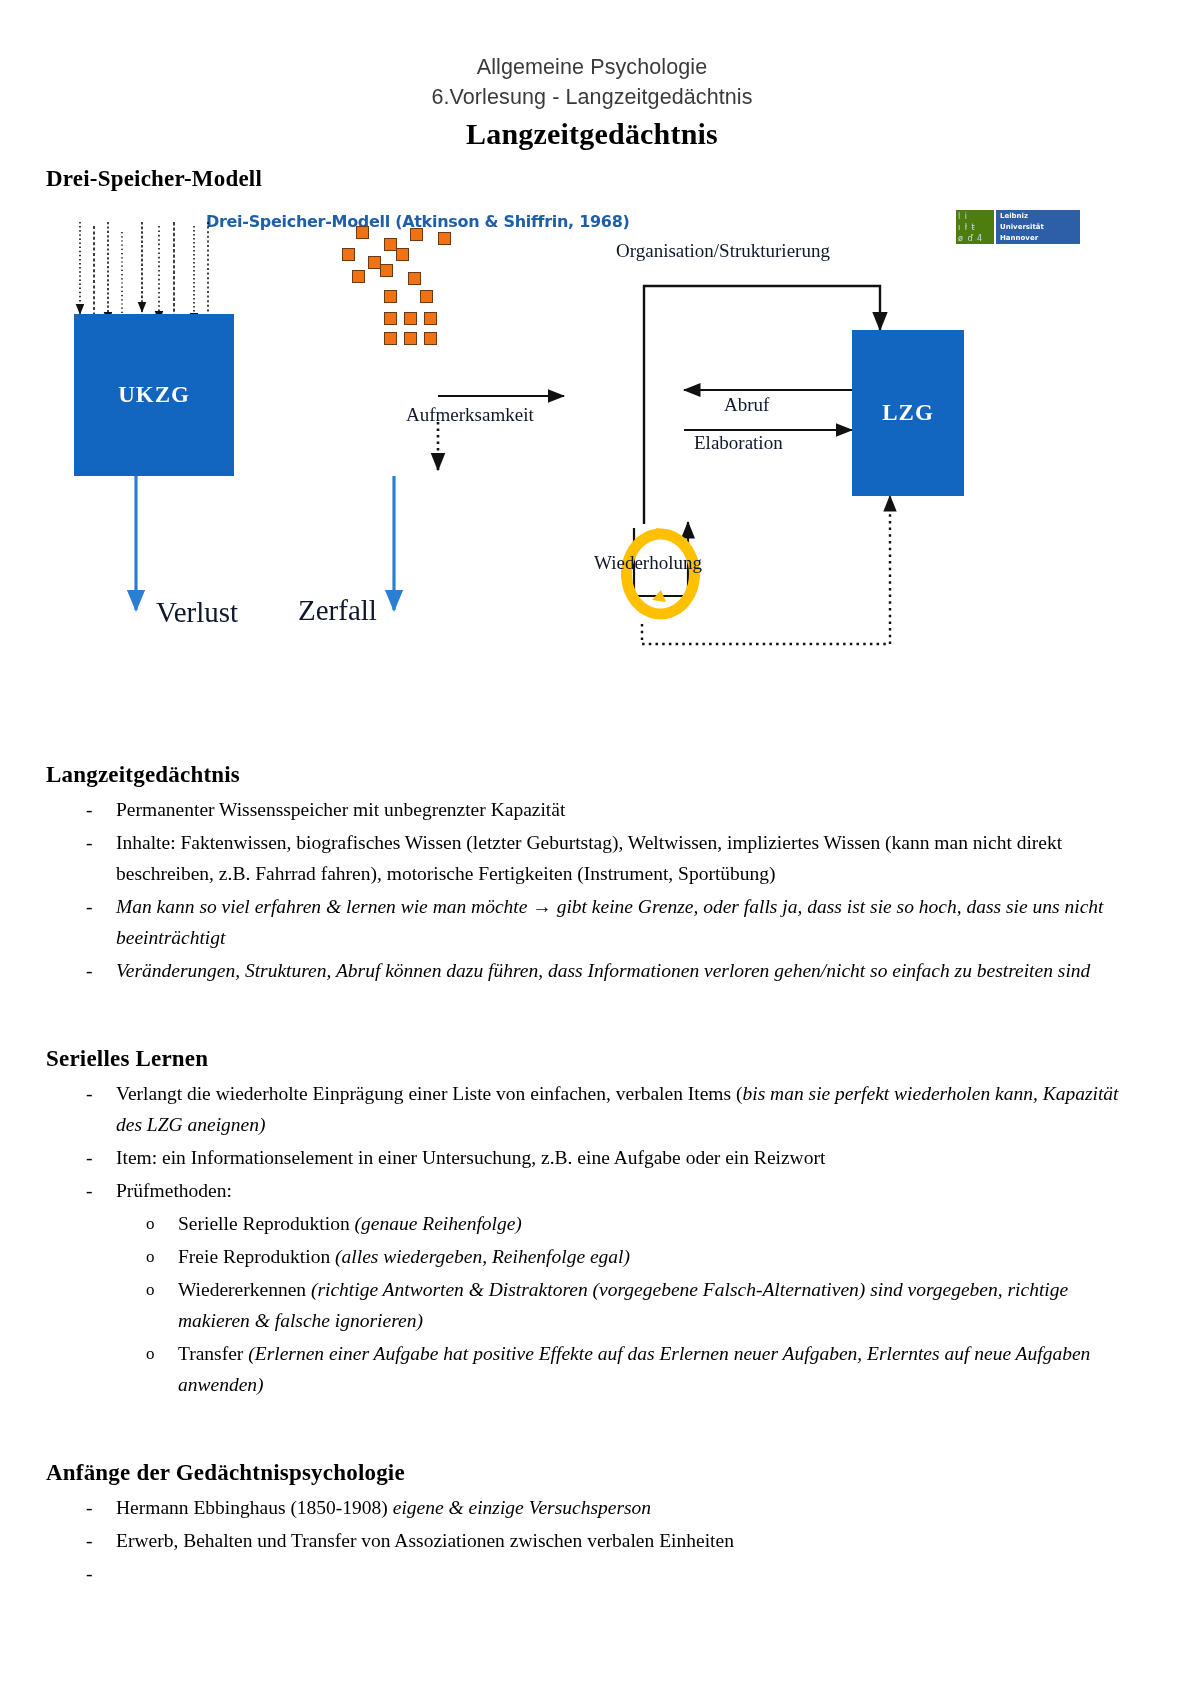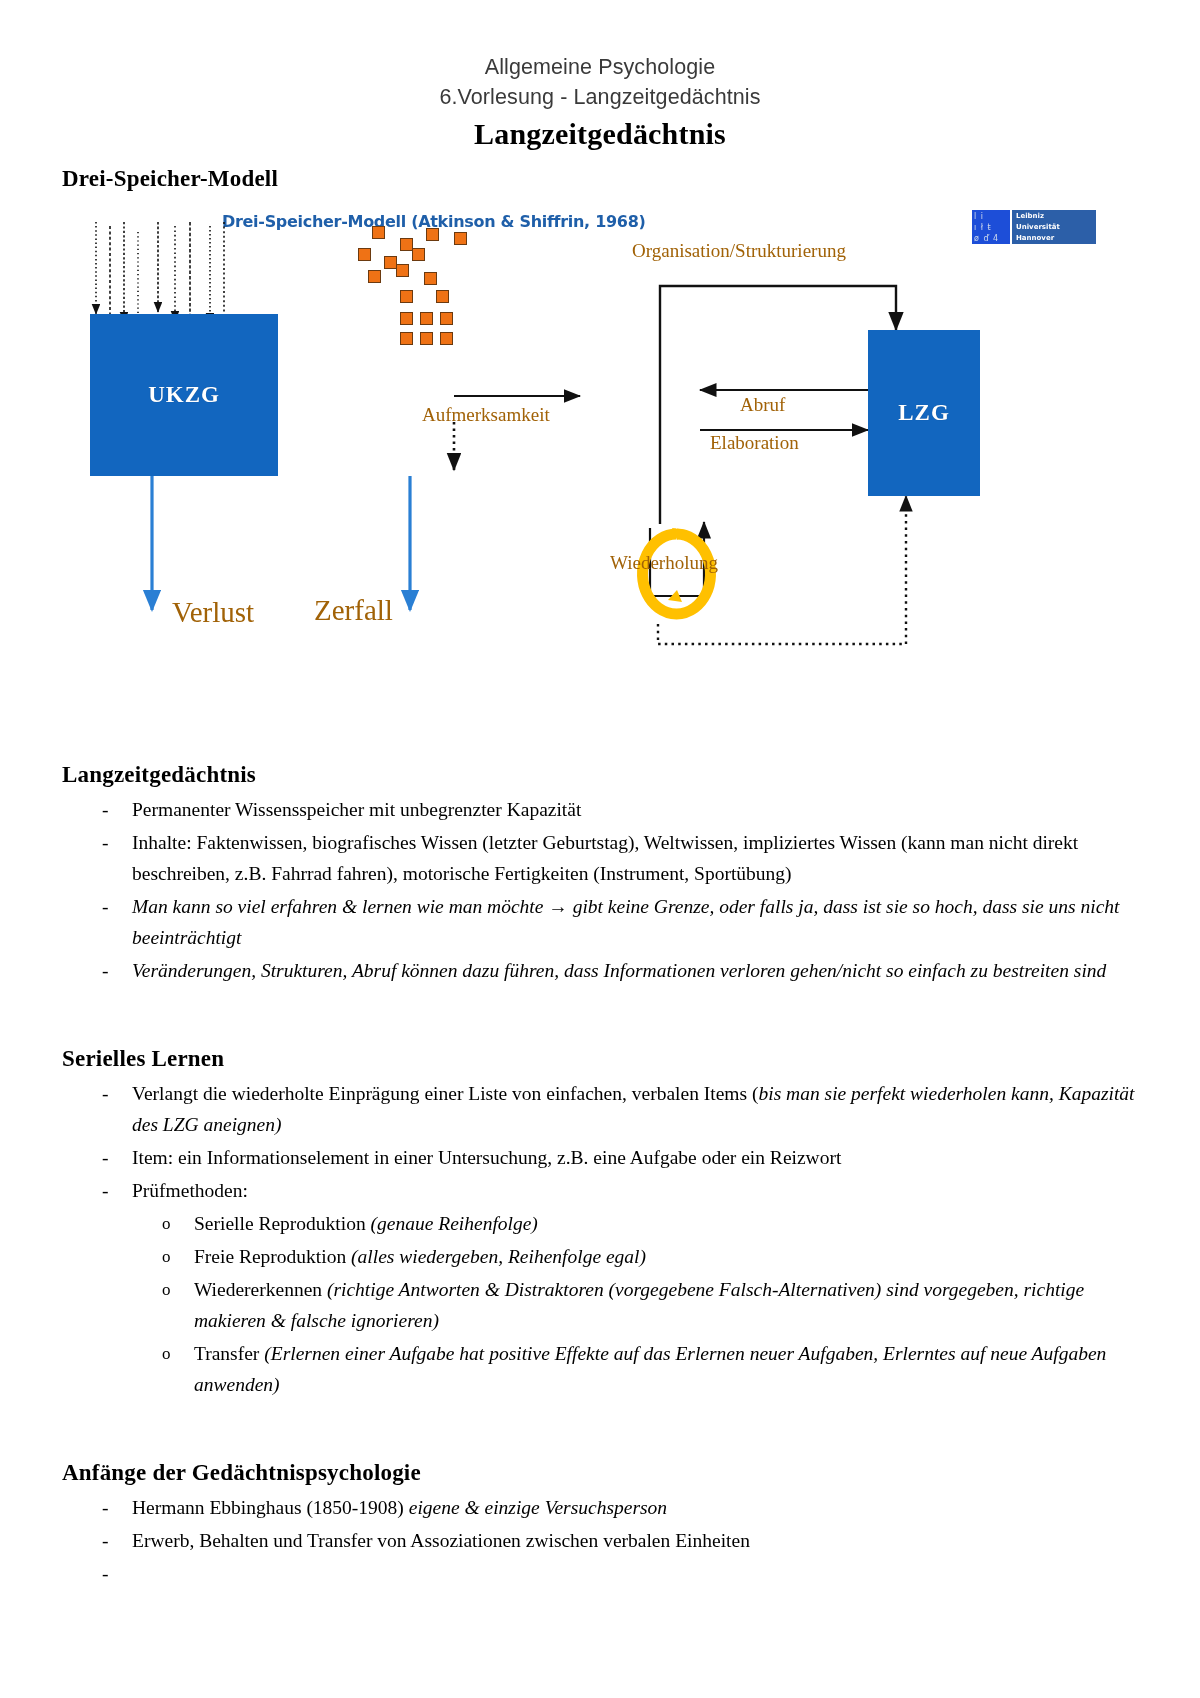--- a/index.html
+++ b/index.html
@@ -9,21 +9,21 @@
     font-family:"Liberation Serif","DejaVu Serif",serif;
     color:#000000;
     -webkit-font-smoothing:antialiased;
   }
   .page{
     position:relative;
     width:1200px;
     min-height:1698px;
     background:#fff;
     box-sizing:border-box;
-    padding:52px 62px 20px 62px;
+    padding:52px 62px 20px 46px;
   }
 
   
   .doc-header{ text-align:center; }
   .hdr-line{
     font-family:"Liberation Sans","DejaVu Sans",sans-serif;
     font-size:21.5px;
     line-height:30px;
     color:#3a3a3a;
     letter-spacing:.1px;
@@ -106,21 +106,21 @@
   .uni-logo{
     position:absolute;
     right:42px; top:6px;
     width:124px; height:34px;
     background:#2c5fa8;
     display:flex;
     overflow:hidden;
   }
   .uni-logo .mark{
     width:40px;height:34px;
-    background:#1d4ed8;
+    background:#4d7c0f;
     border-right:2px solid #ffffff;
     position:relative;
     color:#cdd9ec;
     font-size:8px;
     font-family:"DejaVu Sans",sans-serif;
     line-height:11px;
     padding:1px 2px;
     box-sizing:border-box;
     letter-spacing:1px;
   }
@@ -144,21 +144,21 @@
     display:flex;
     align-items:center;
     justify-content:center;
     letter-spacing:1px;
     text-shadow:0 0 1px rgba(0,0,0,.25);
   }
   .dlabel{
     position:absolute;
     font-family:"Liberation Serif",serif;
     font-size:19px;
-    color:#a16207;
+    color:#0f172a;
     white-space:nowrap;
   }
   .dlabel.blue-big{ font-size:29px; }
   .osq{
     position:absolute;
     width:13px;height:13px;
     background:#ef7215;
     border:1px solid #6b3a10;
     box-sizing:border-box;
   }
@@ -249,21 +249,21 @@
       <div class="osq" style="left:338px;top:86px;"></div>
       <div class="osq" style="left:374px;top:86px;"></div>
       <div class="osq" style="left:338px;top:108px;"></div>
       <div class="osq" style="left:358px;top:108px;"></div>
       <div class="osq" style="left:378px;top:108px;"></div>
       <div class="osq" style="left:338px;top:128px;"></div>
       <div class="osq" style="left:358px;top:128px;"></div>
       <div class="osq" style="left:378px;top:128px;"></div>
     </div>
 
-    <div class="dbox" style="left:28px;top:110px;width:188px;height:162px;">
+    <div class="dbox" style="left:28px;top:110px;width:160px;height:162px;">
       <span>UKZG</span>
     </div>
     <div class="dbox" style="left:806px;top:126px;width:112px;height:166px;">
       <span>LZG</span>
     </div>
 
     <div class="dlabel" style="left:360px;top:200px;">Aufmerksamkeit</div>
     <div class="dlabel" style="left:570px;top:36px;">Organisation/Strukturierung</div>
     <div class="dlabel" style="left:678px;top:190px;">Abruf</div>
     <div class="dlabel" style="left:648px;top:228px;">Elaboration</div>

